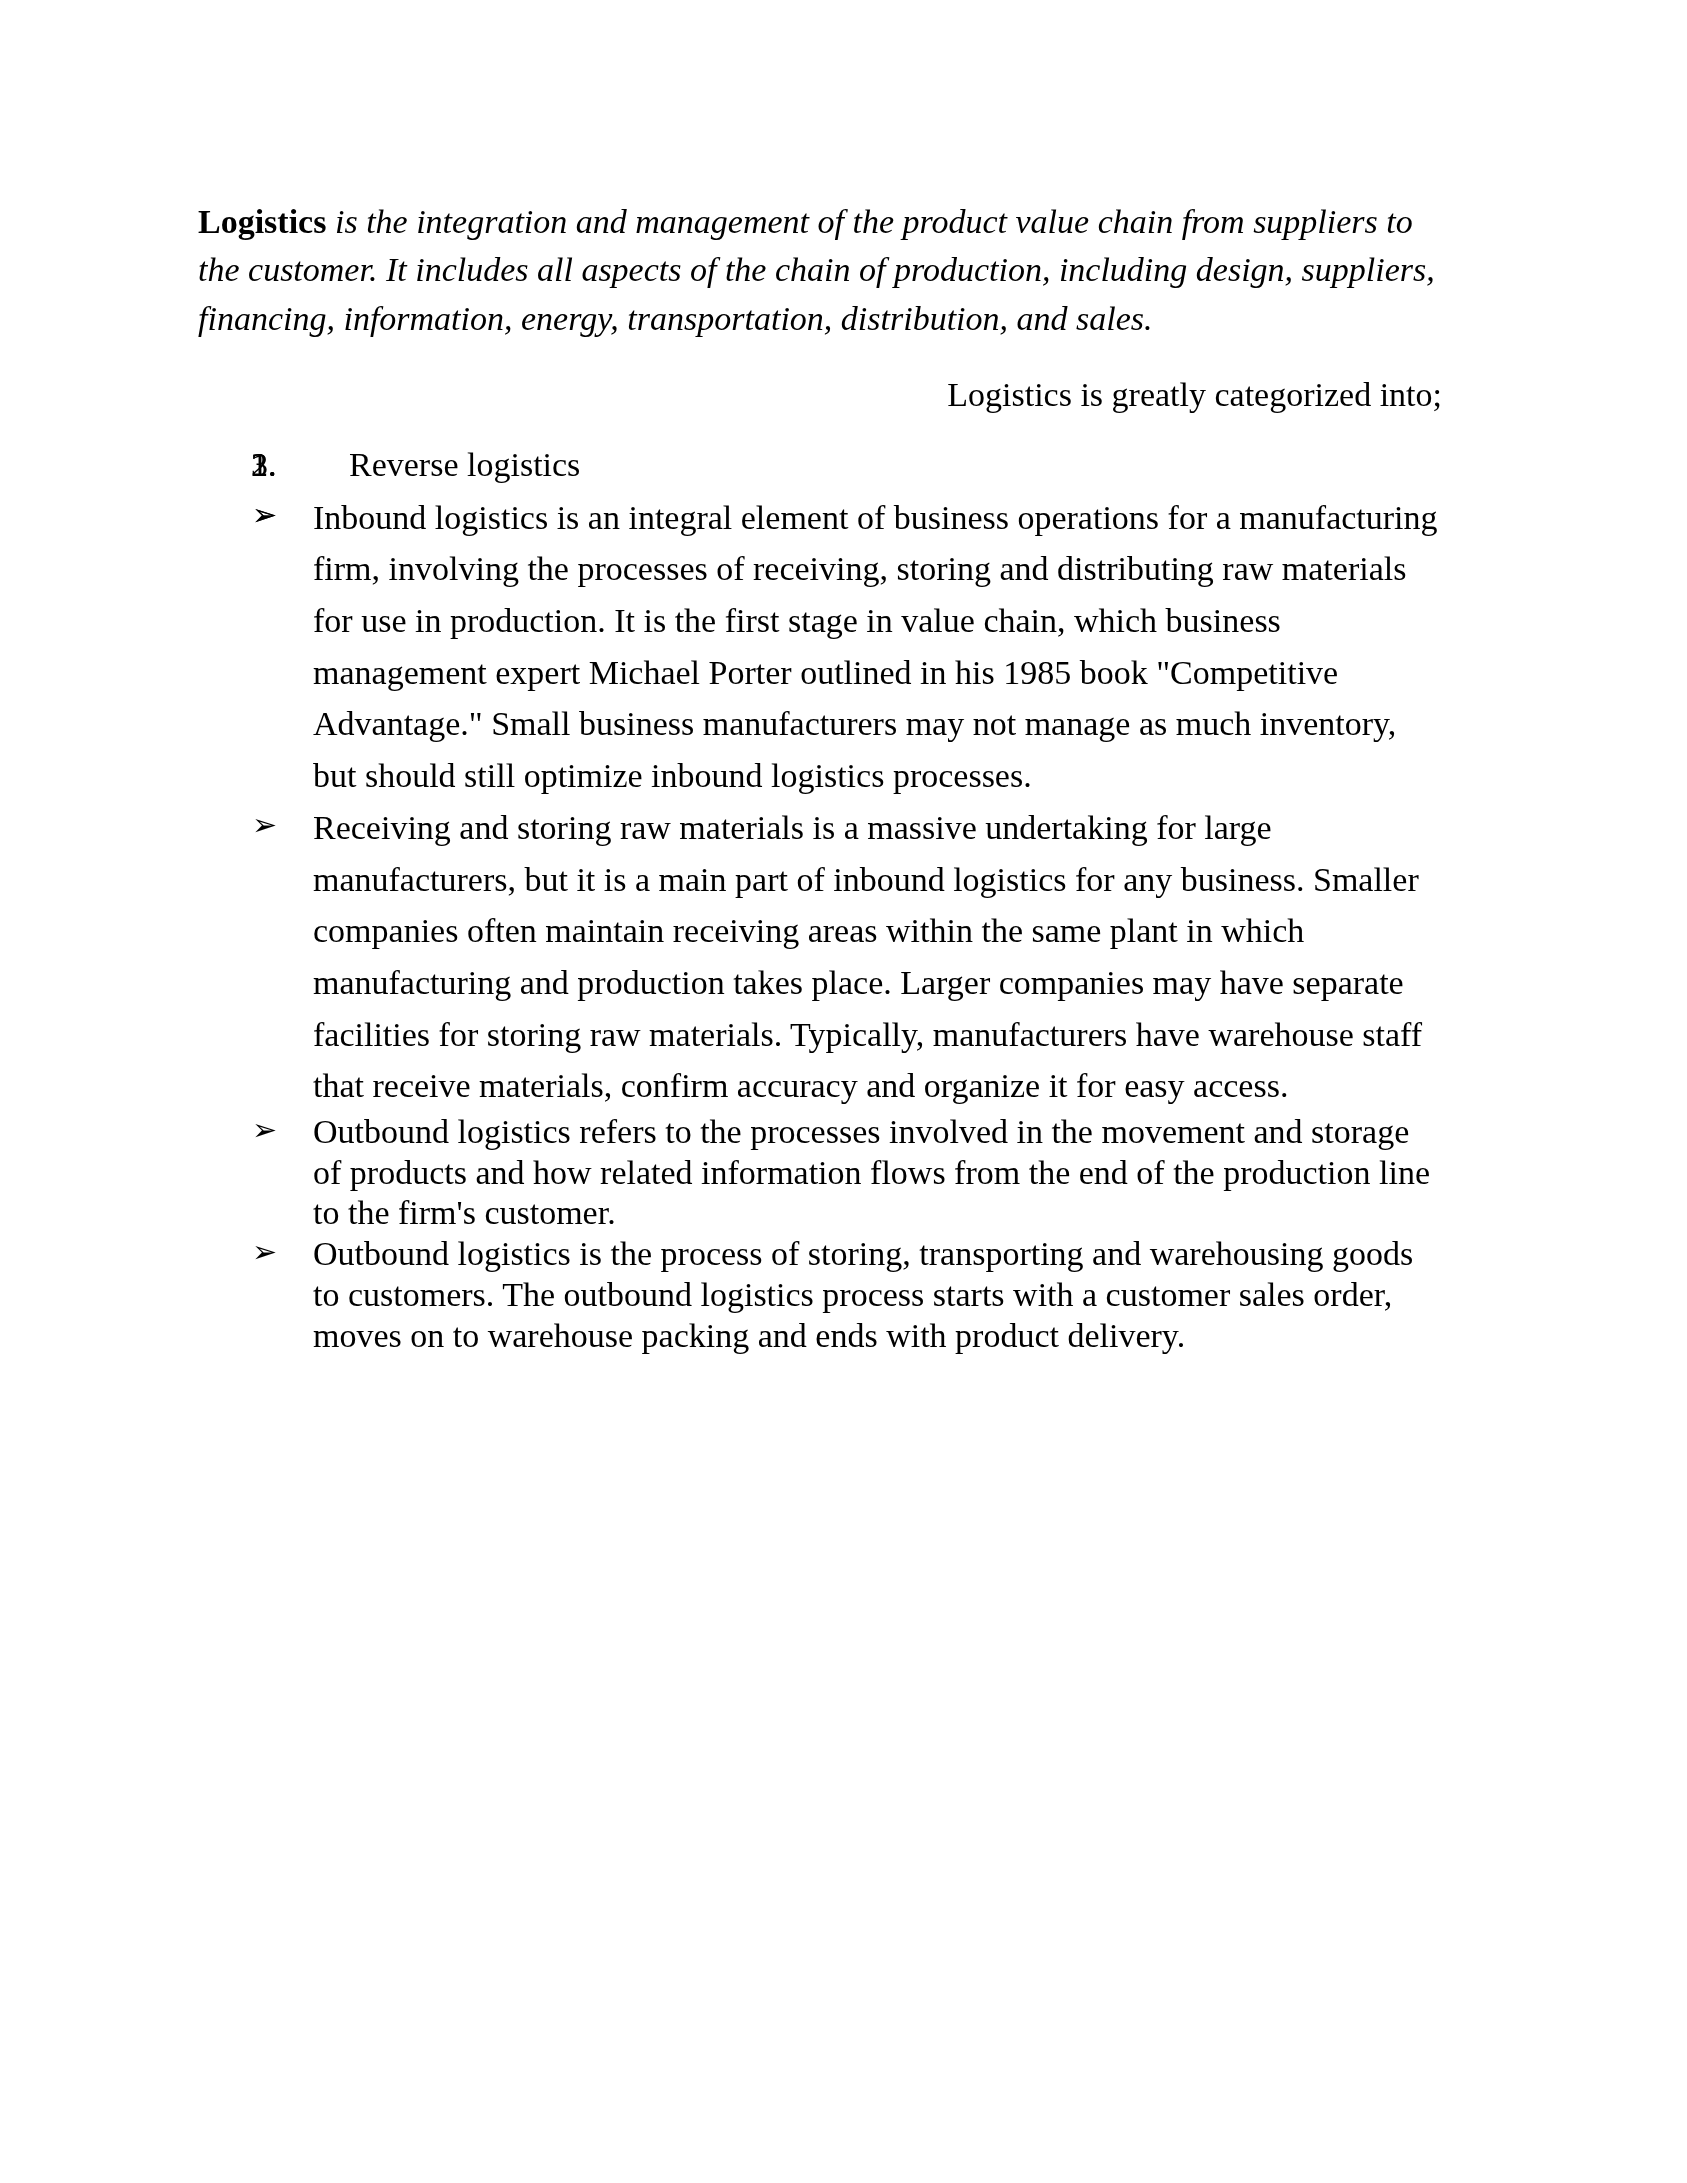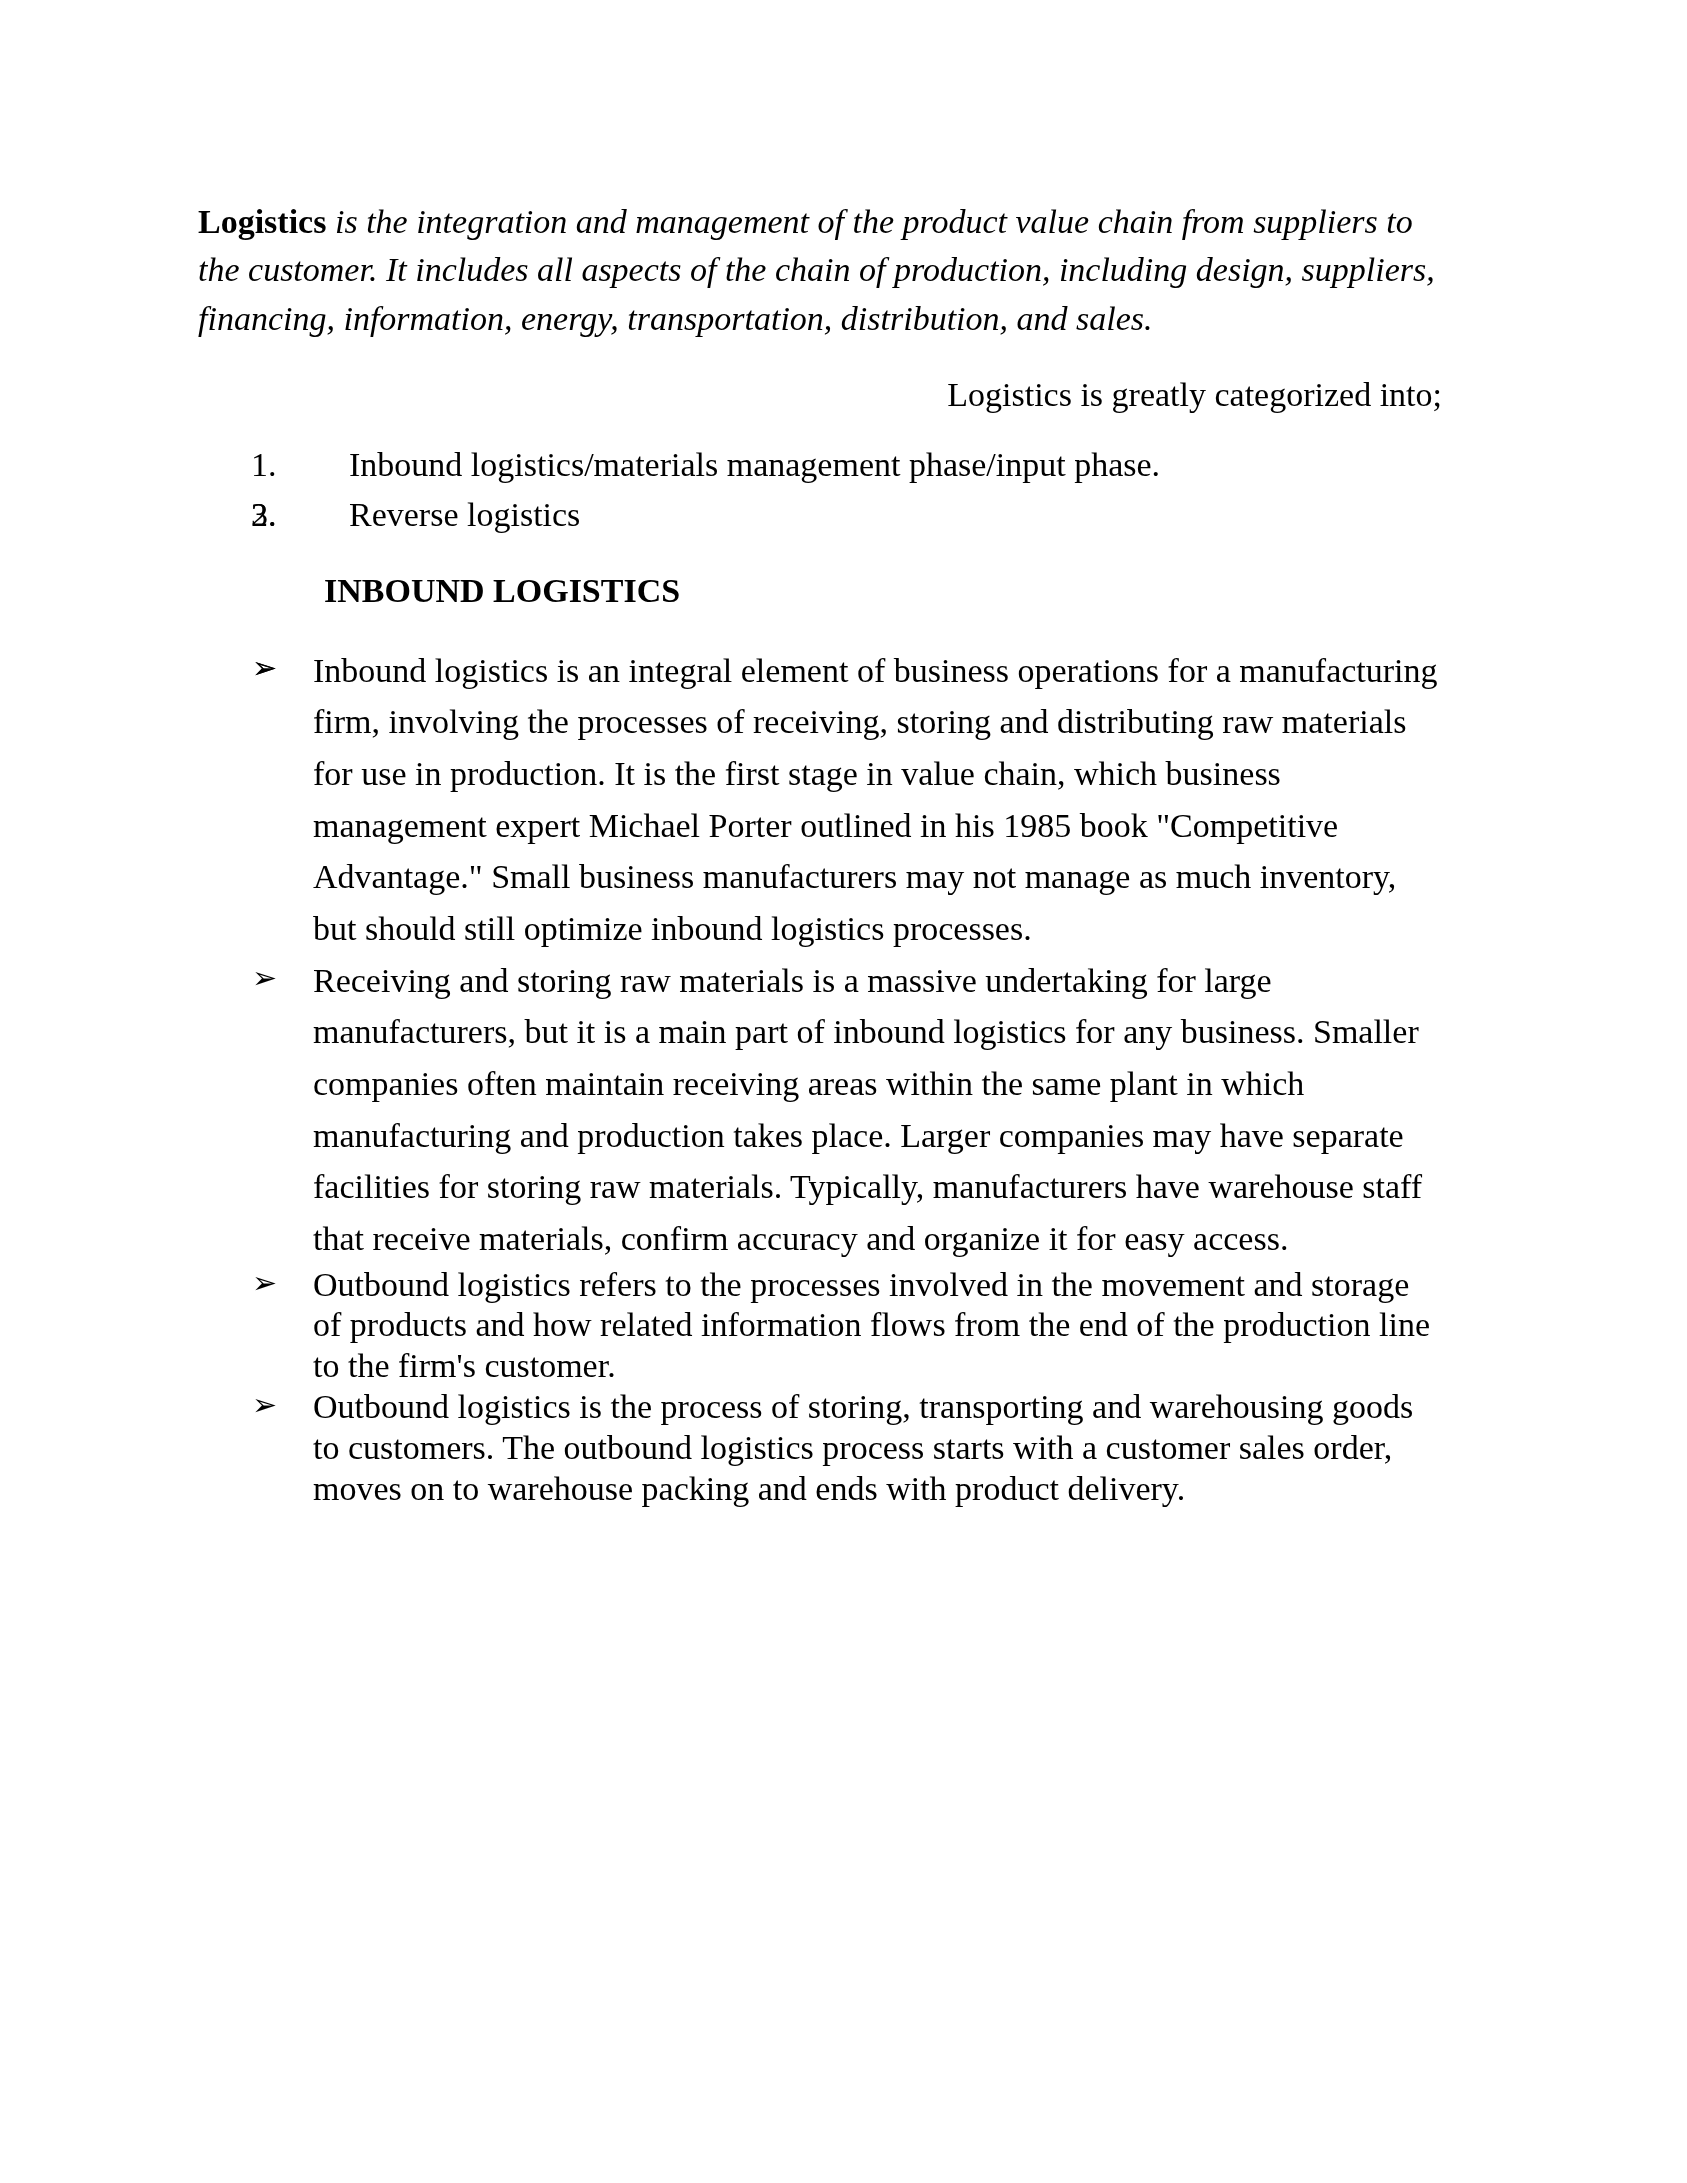--- a/index.html
+++ b/index.html
@@ -122,32 +122,30 @@
 <div class="page">
   <div class="content">
 
     <p class="intro"><span class="lead">Logistics</span><span> is the integration and management of the product value chain from suppliers to the customer.  It includes all aspects of the chain of production, including design, suppliers, financing, information, energy, transportation, distribution, and sales.</span></p>
 
     <p class="lead-line">Logistics is greatly categorized into;</p>
 
     <ol class="numlist">
       <li>
         <span class="num">1.</span>
-        <span>Inbound logistics/materials management phase/input phase.</span>
       </li>
       <li>
         <span class="num">2.</span>
       </li>
       <li>
         <span class="num">3.</span>
         <span>Reverse logistics</span>
       </li>
     </ol>
 
-    <h2 class="sec-heading indented">INBOUND LOGISTICS</h2>
 
     <ul class="arrowlist loose">
       <li>
         <span class="marker">➢</span>
       </li>
       <li>
         <span class="marker">➢</span>
         <span>Inbound logistics is an integral element of business operations for a manufacturing firm, involving the processes of receiving, storing and distributing raw materials for use in production. It is the first stage in value chain, which business management expert Michael Porter outlined in his 1985 book "Competitive Advantage." Small business manufacturers may not manage as much inventory, but should still optimize inbound logistics processes.</span>
       </li>
       <li>

